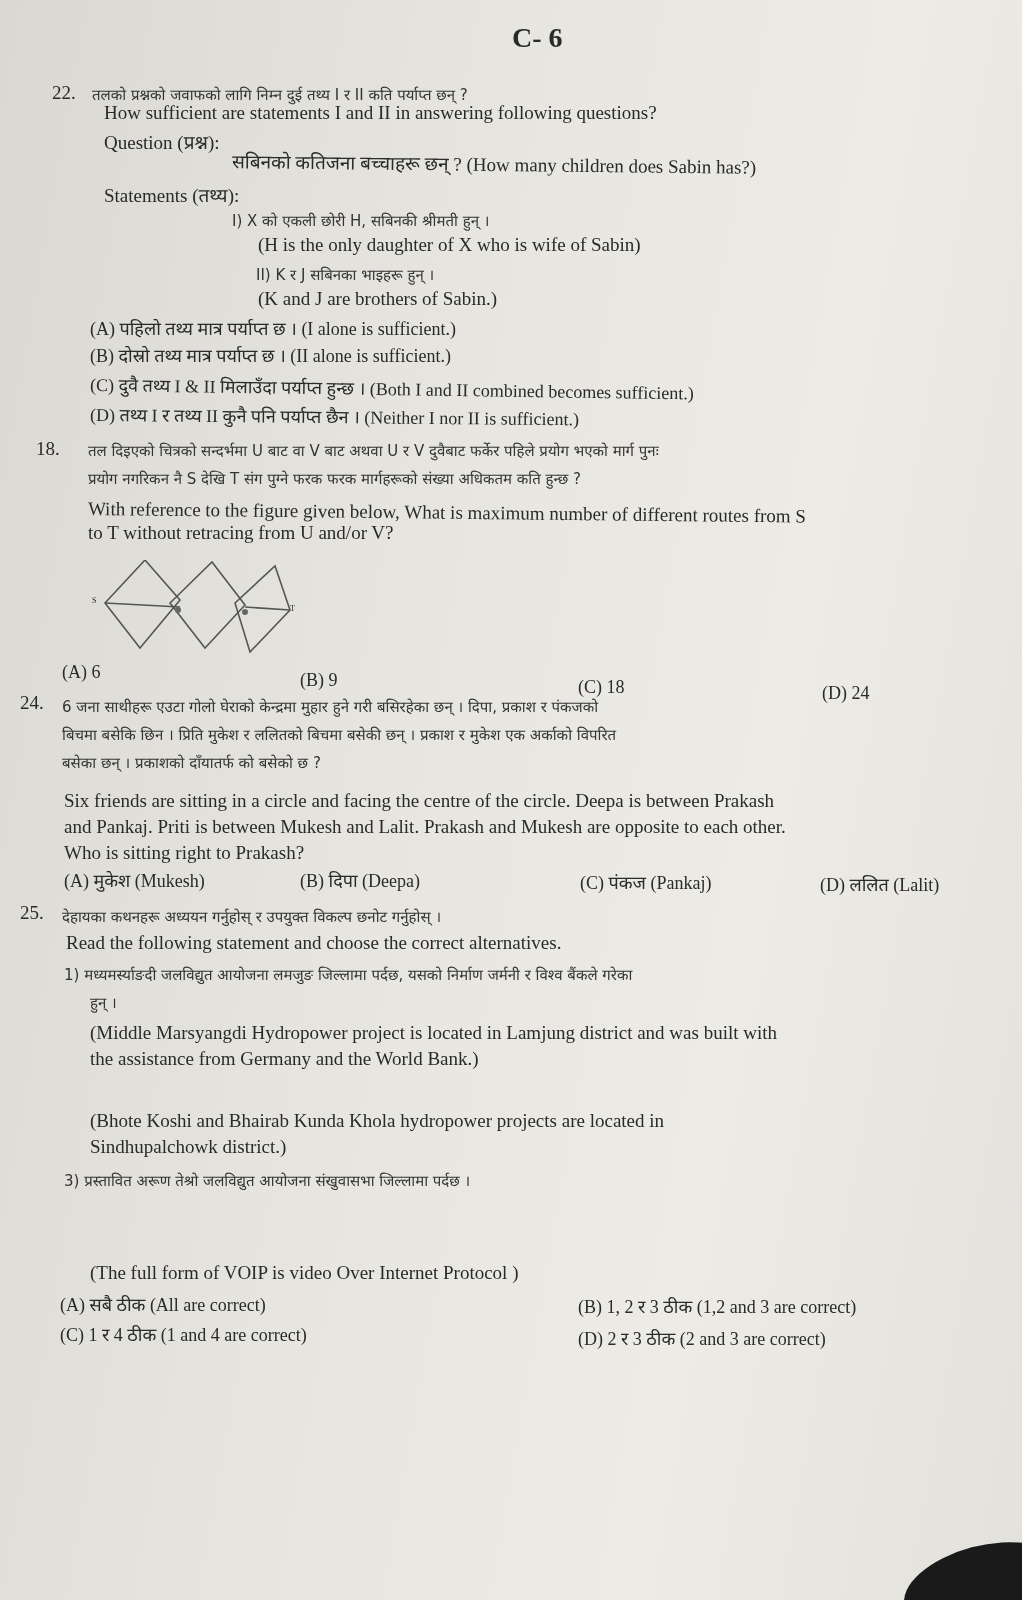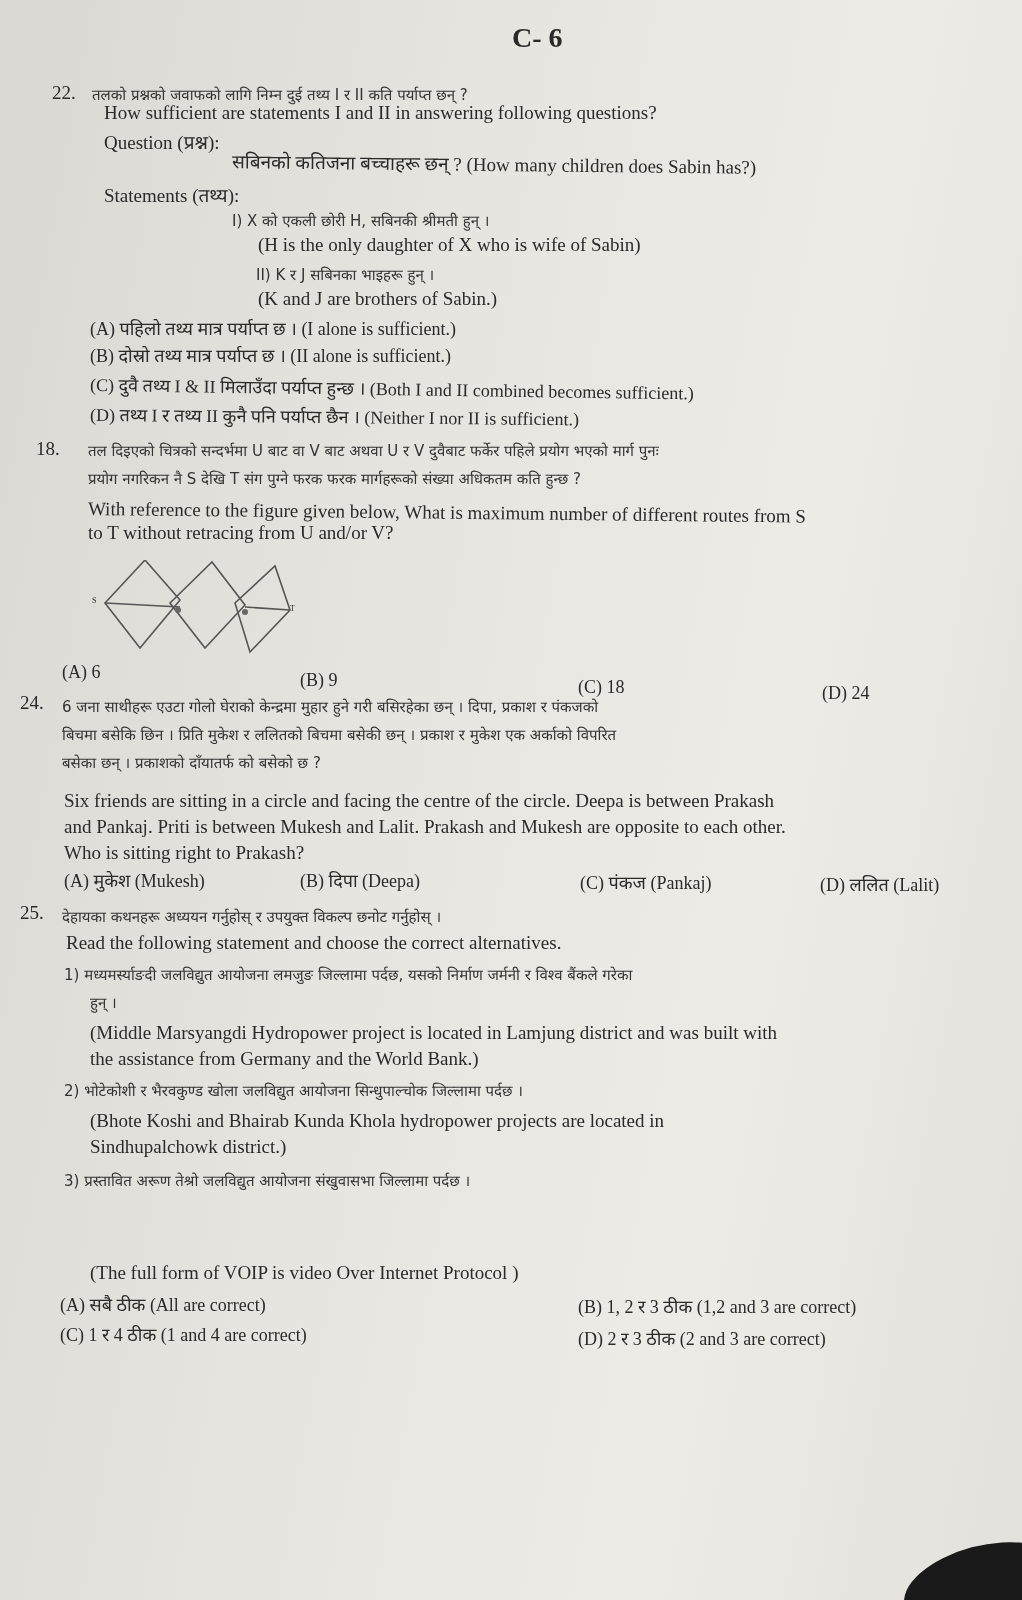--- a/index.html
+++ b/index.html
@@ -81,21 +81,20 @@
 
   <div class="abs q" style="left:20px;top:900px;">25.</div>
   <div class="abs dev" style="left:62px;top:906px;">देहायका कथनहरू अध्ययन गर्नुहोस् र उपयुक्त विकल्प छनोट गर्नुहोस् ।</div>
   <div class="abs q" style="left:66px;top:930px;">Read the following statement and choose the correct alternatives.</div>
 
   <div class="abs dev" style="left:64px;top:964px;">1) मध्यमर्स्याङदी जलविद्युत आयोजना लमजुङ जिल्लामा पर्दछ, यसको निर्माण जर्मनी र विश्व बैंकले गरेका</div>
   <div class="abs dev" style="left:90px;top:992px;">हुन् ।</div>
   <div class="abs q" style="left:90px;top:1020px;">(Middle Marsyangdi Hydropower project is located in Lamjung district and was built with</div>
   <div class="abs q" style="left:90px;top:1046px;">the assistance from Germany and the World Bank.)</div>
 
-  <div class="abs dev" style="left:64px;top:1080px;">2) भोटेकोशी र भैरवकुण्ड खोला जलविद्युत आयोजना सिन्धुपाल्चोक जिल्लामा पर्दछ ।</div>
   <div class="abs q" style="left:90px;top:1108px;">(Bhote Koshi and Bhairab Kunda Khola hydropower projects are located in</div>
   <div class="abs q" style="left:90px;top:1134px;">Sindhupalchowk district.)</div>
 
   <div class="abs dev" style="left:64px;top:1170px;">3) प्रस्तावित अरूण तेश्रो जलविद्युत आयोजना संखुवासभा जिल्लामा पर्दछ ।</div>
 
   <div class="abs q" style="left:90px;top:1260px;">(The full form of VOIP is video Over Internet Protocol )</div>
 
   <div class="abs opt" style="left:60px;top:1292px;">(A) सबै ठीक (All are correct)</div>
   <div class="abs opt" style="left:578px;top:1294px;">(B) 1, 2 र 3 ठीक (1,2 and 3 are correct)</div>
   <div class="abs opt" style="left:60px;top:1322px;">(C) 1 र 4 ठीक (1 and 4 are correct)</div>

